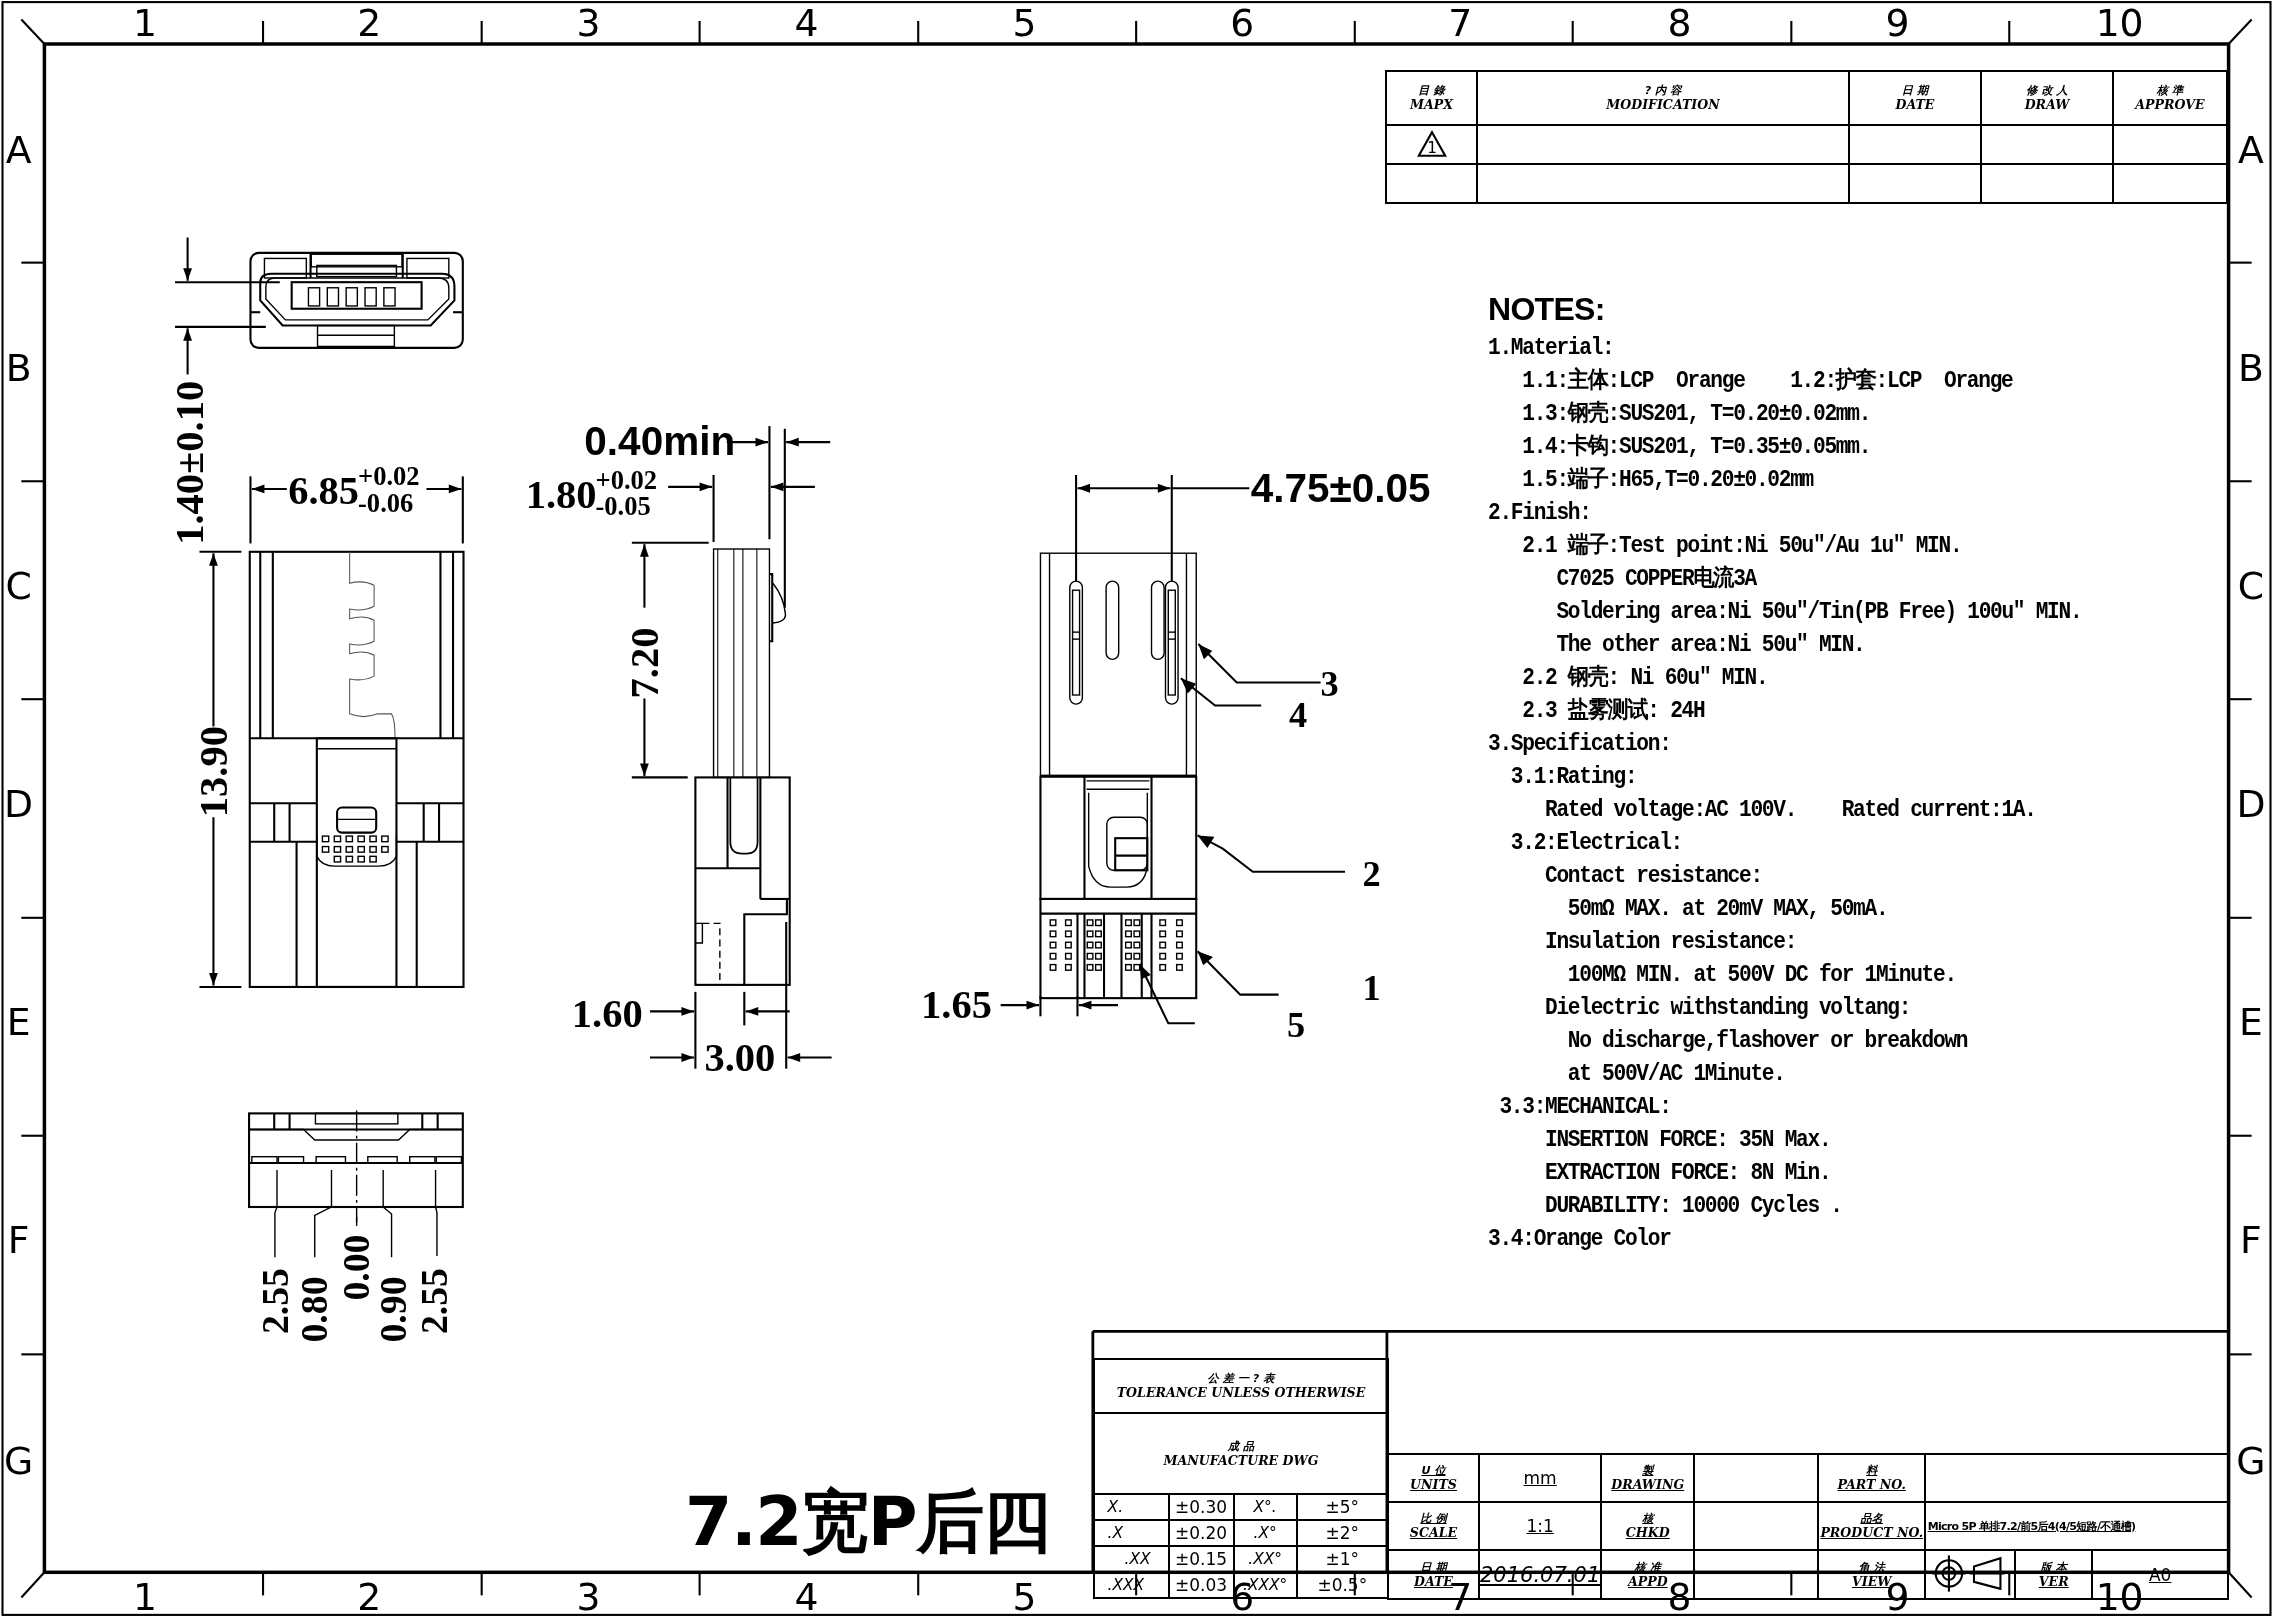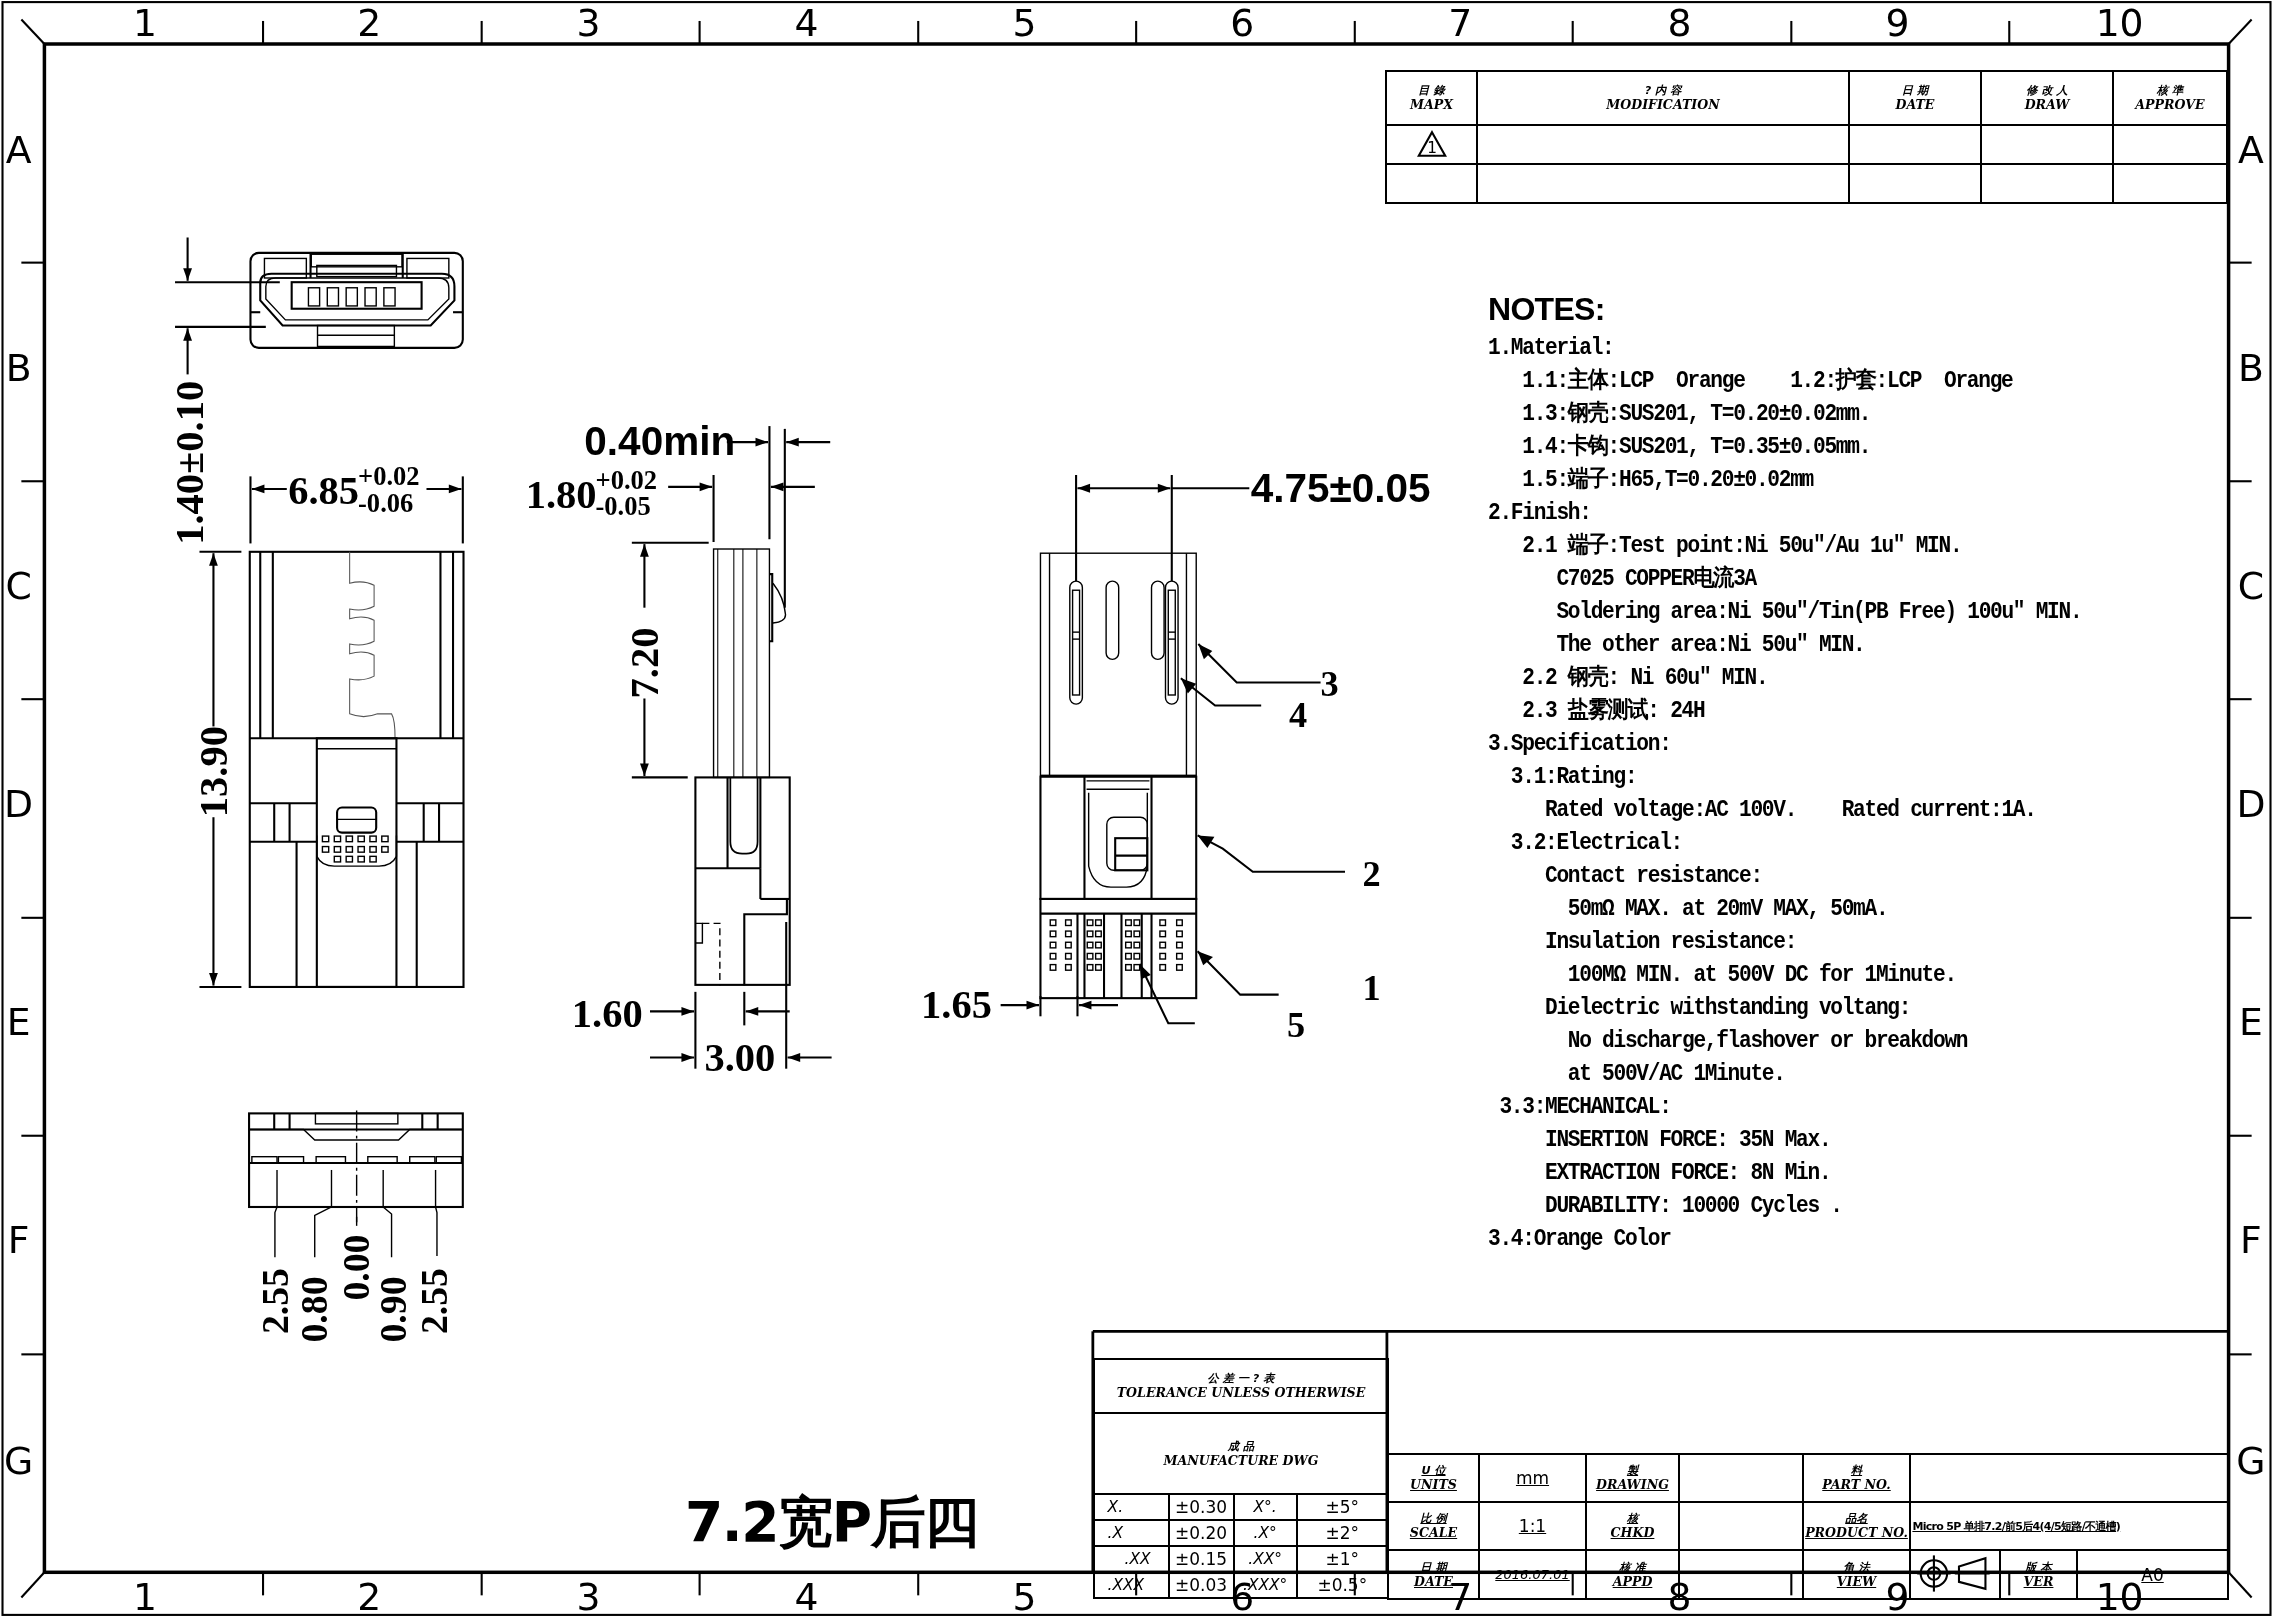--- a/index.html
+++ b/index.html
@@ -9,23 +9,23 @@
   .dim { font-family: "Liberation Serif", serif; font-weight: bold; font-size: 58px; fill: #000; }
   .dim-sup { font-family: "Liberation Serif", serif; font-weight: bold; font-size: 38px; fill: #000; }
   .callout { font-family: "Liberation Serif", serif; font-weight: bold; font-size: 52px; fill: #000; }
   .notes { position: absolute; left: 1488px; top: 291px; font-family: "Liberation Mono", monospace; font-weight: bold; color: #000; }
   .notes .title { font-family: "Liberation Sans Narrow", "Liberation Sans", sans-serif; font-size: 32px; margin-bottom: 4.2px; letter-spacing: -0.7px; }
   .notes .line { font-size: 23px; line-height: 33px; white-space: pre; letter-spacing: -1.4px; transform: scaleX(0.92); transform-origin: left; }
   .hdr { font-family: "DejaVu Serif", serif; font-weight: bold; font-style: italic; font-size: 12.6px; text-align: center; line-height: 14px; }
   .cn { font-family: "DejaVu Sans", sans-serif; font-weight: bold; font-size: 11.2px; display:block; }
   table.tb { border-collapse: collapse; position: absolute; margin-top: 26px; }
   table.tb td { border: 2.1px solid #000; padding: 0; text-align: center; vertical-align: middle; }
-  .big-title { position: absolute; left: 685px; top: 1480px; font-family: "DejaVu Sans", sans-serif; font-weight: bold; font-size: 55px; letter-spacing: -1.4px; line-height: 84px; }
+  .big-title { position: absolute; left: 685px; top: 1480px; font-family: "DejaVu Sans", sans-serif; font-weight: bold; font-size: 68px; letter-spacing: -1.4px; line-height: 84px; }
   .val { font-family: "DejaVu Sans", sans-serif; font-size: 17px; }
-  .val-i { font-family: "DejaVu Sans", sans-serif; font-style: italic; font-size: 13px; }
+  .val-i { font-family: "DejaVu Sans", sans-serif; font-style: italic; font-size: 21px; }
   .tol { font-family: "DejaVu Sans", sans-serif; font-style: italic; font-size: 15.4px; }
 </style>
 </head>
 <body>
 
 <svg width="2273" height="1617" viewBox="0 0 3253 2315" xmlns="http://www.w3.org/2000/svg">
   <g stroke="#000" fill="none">
 
     <rect x="3" y="3" width="3247" height="2309" stroke-width="3"></rect>
 

